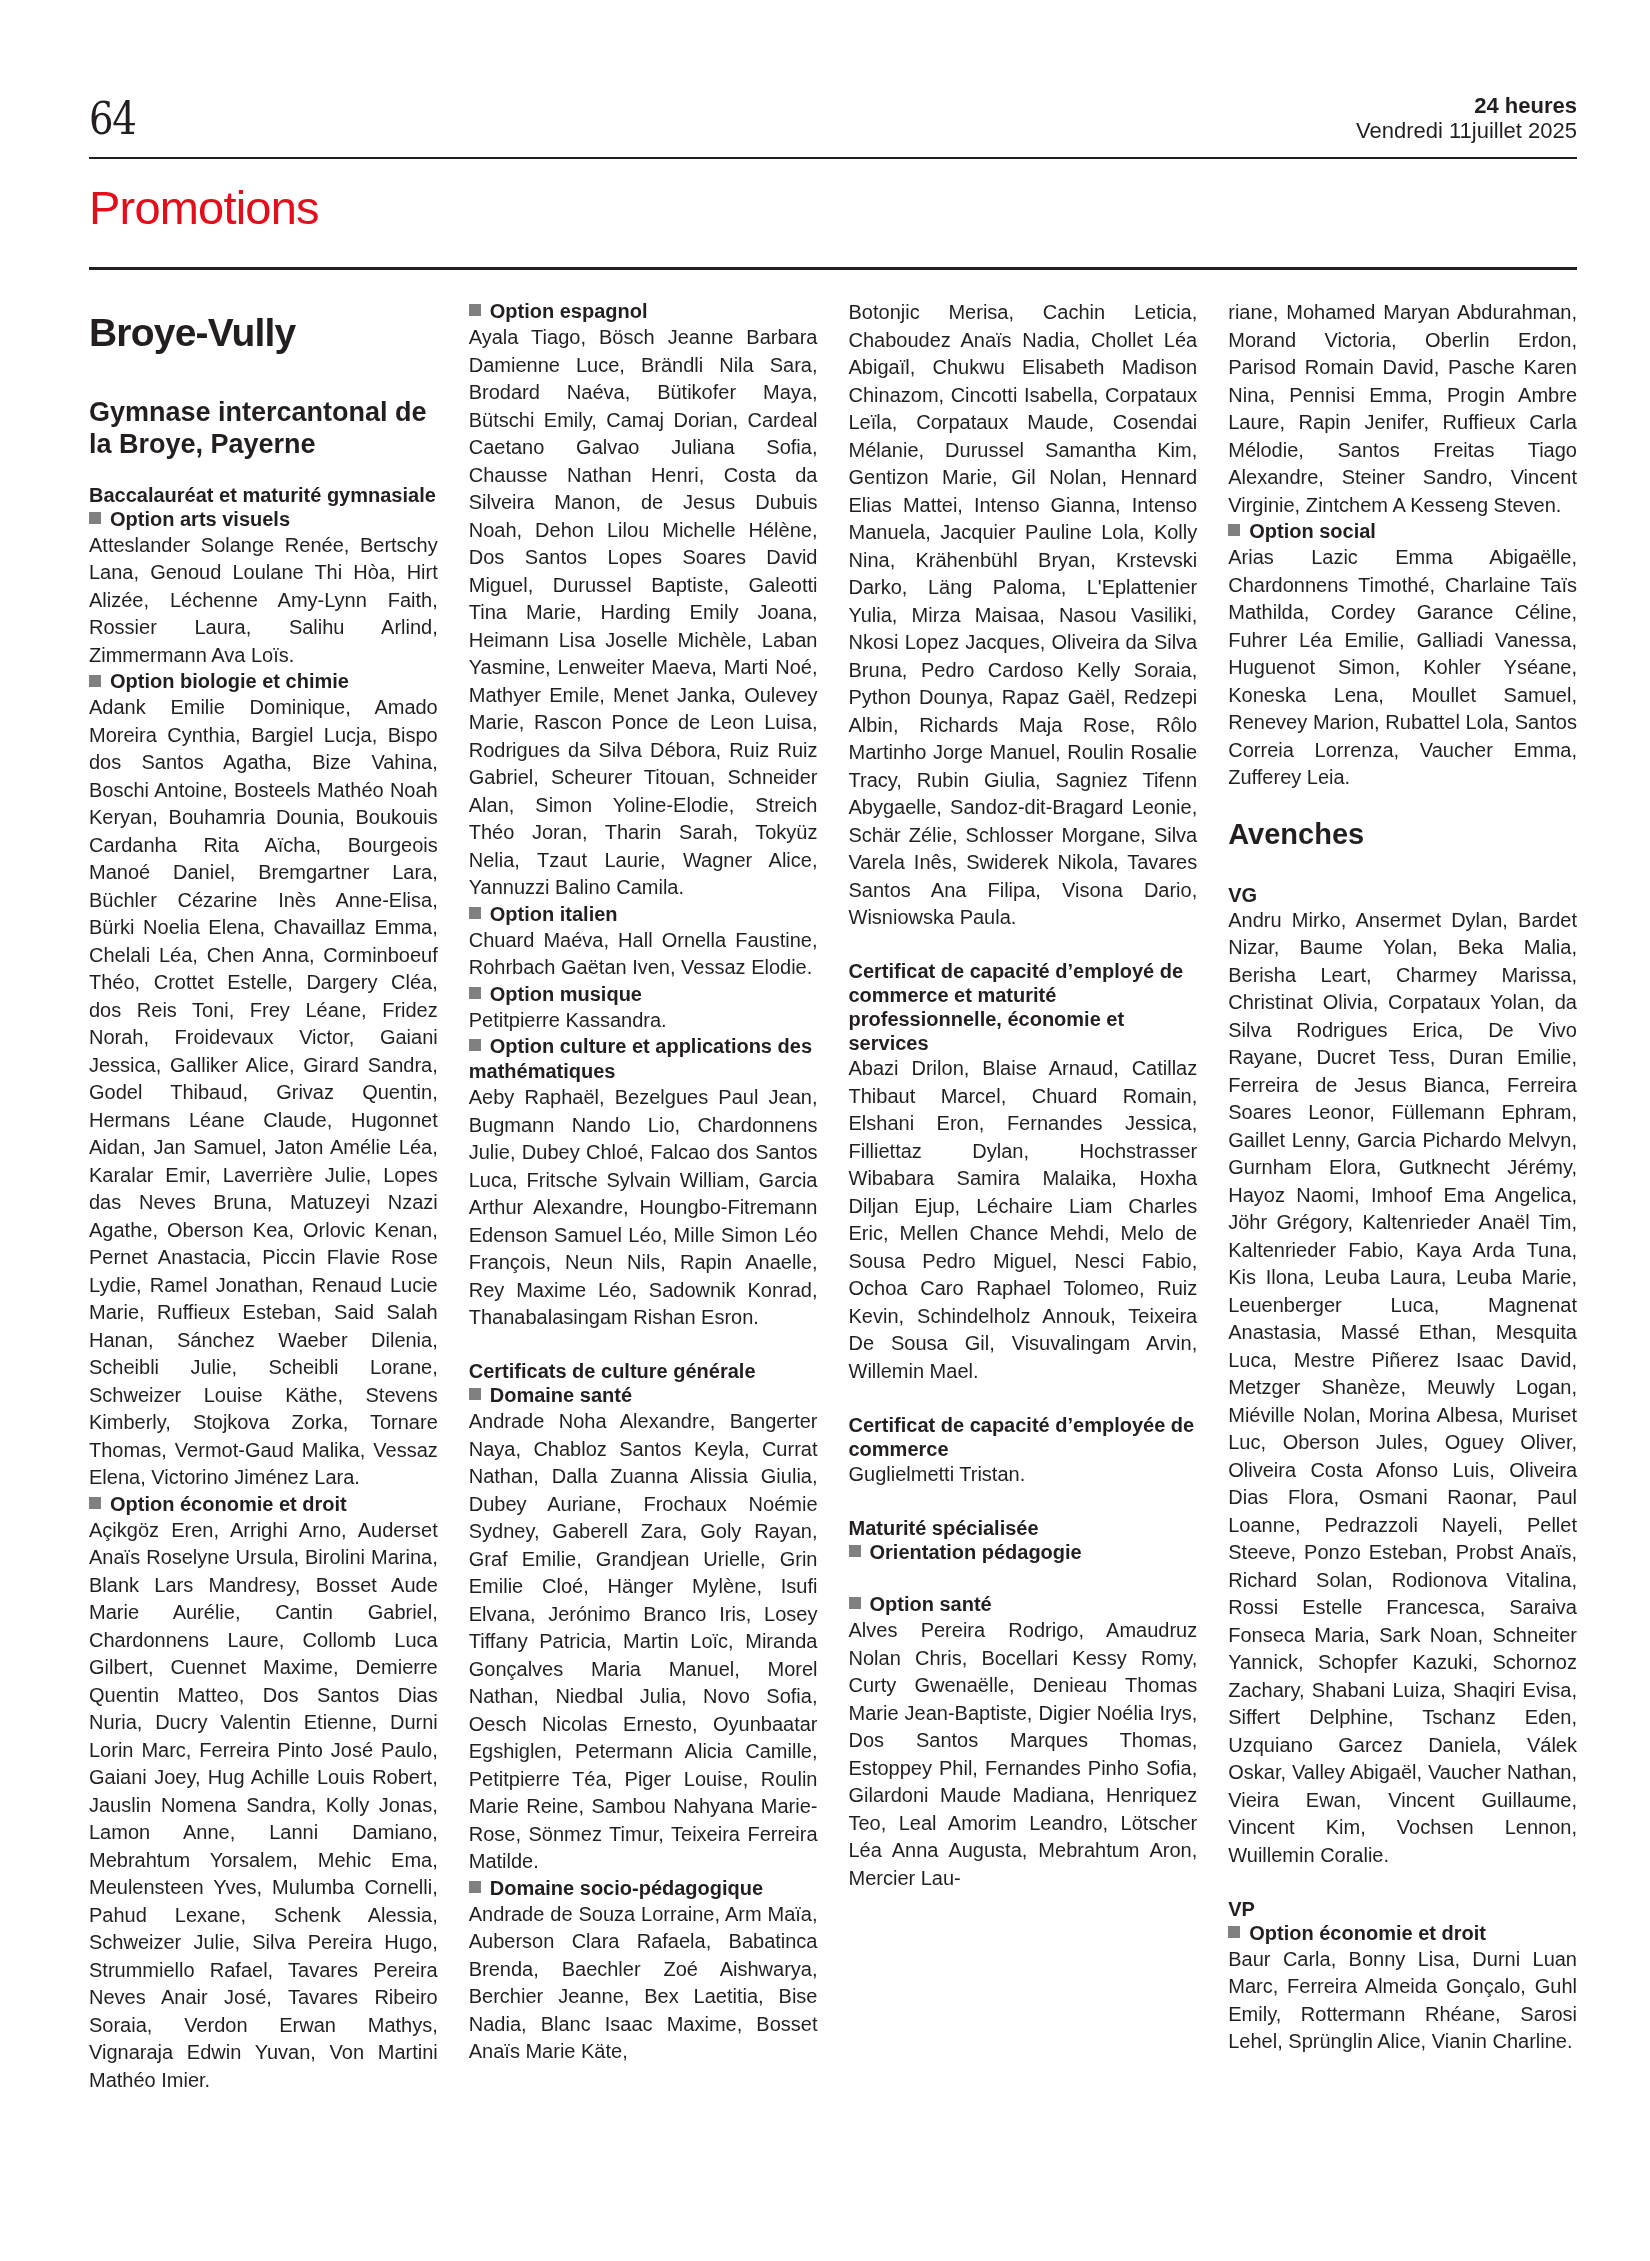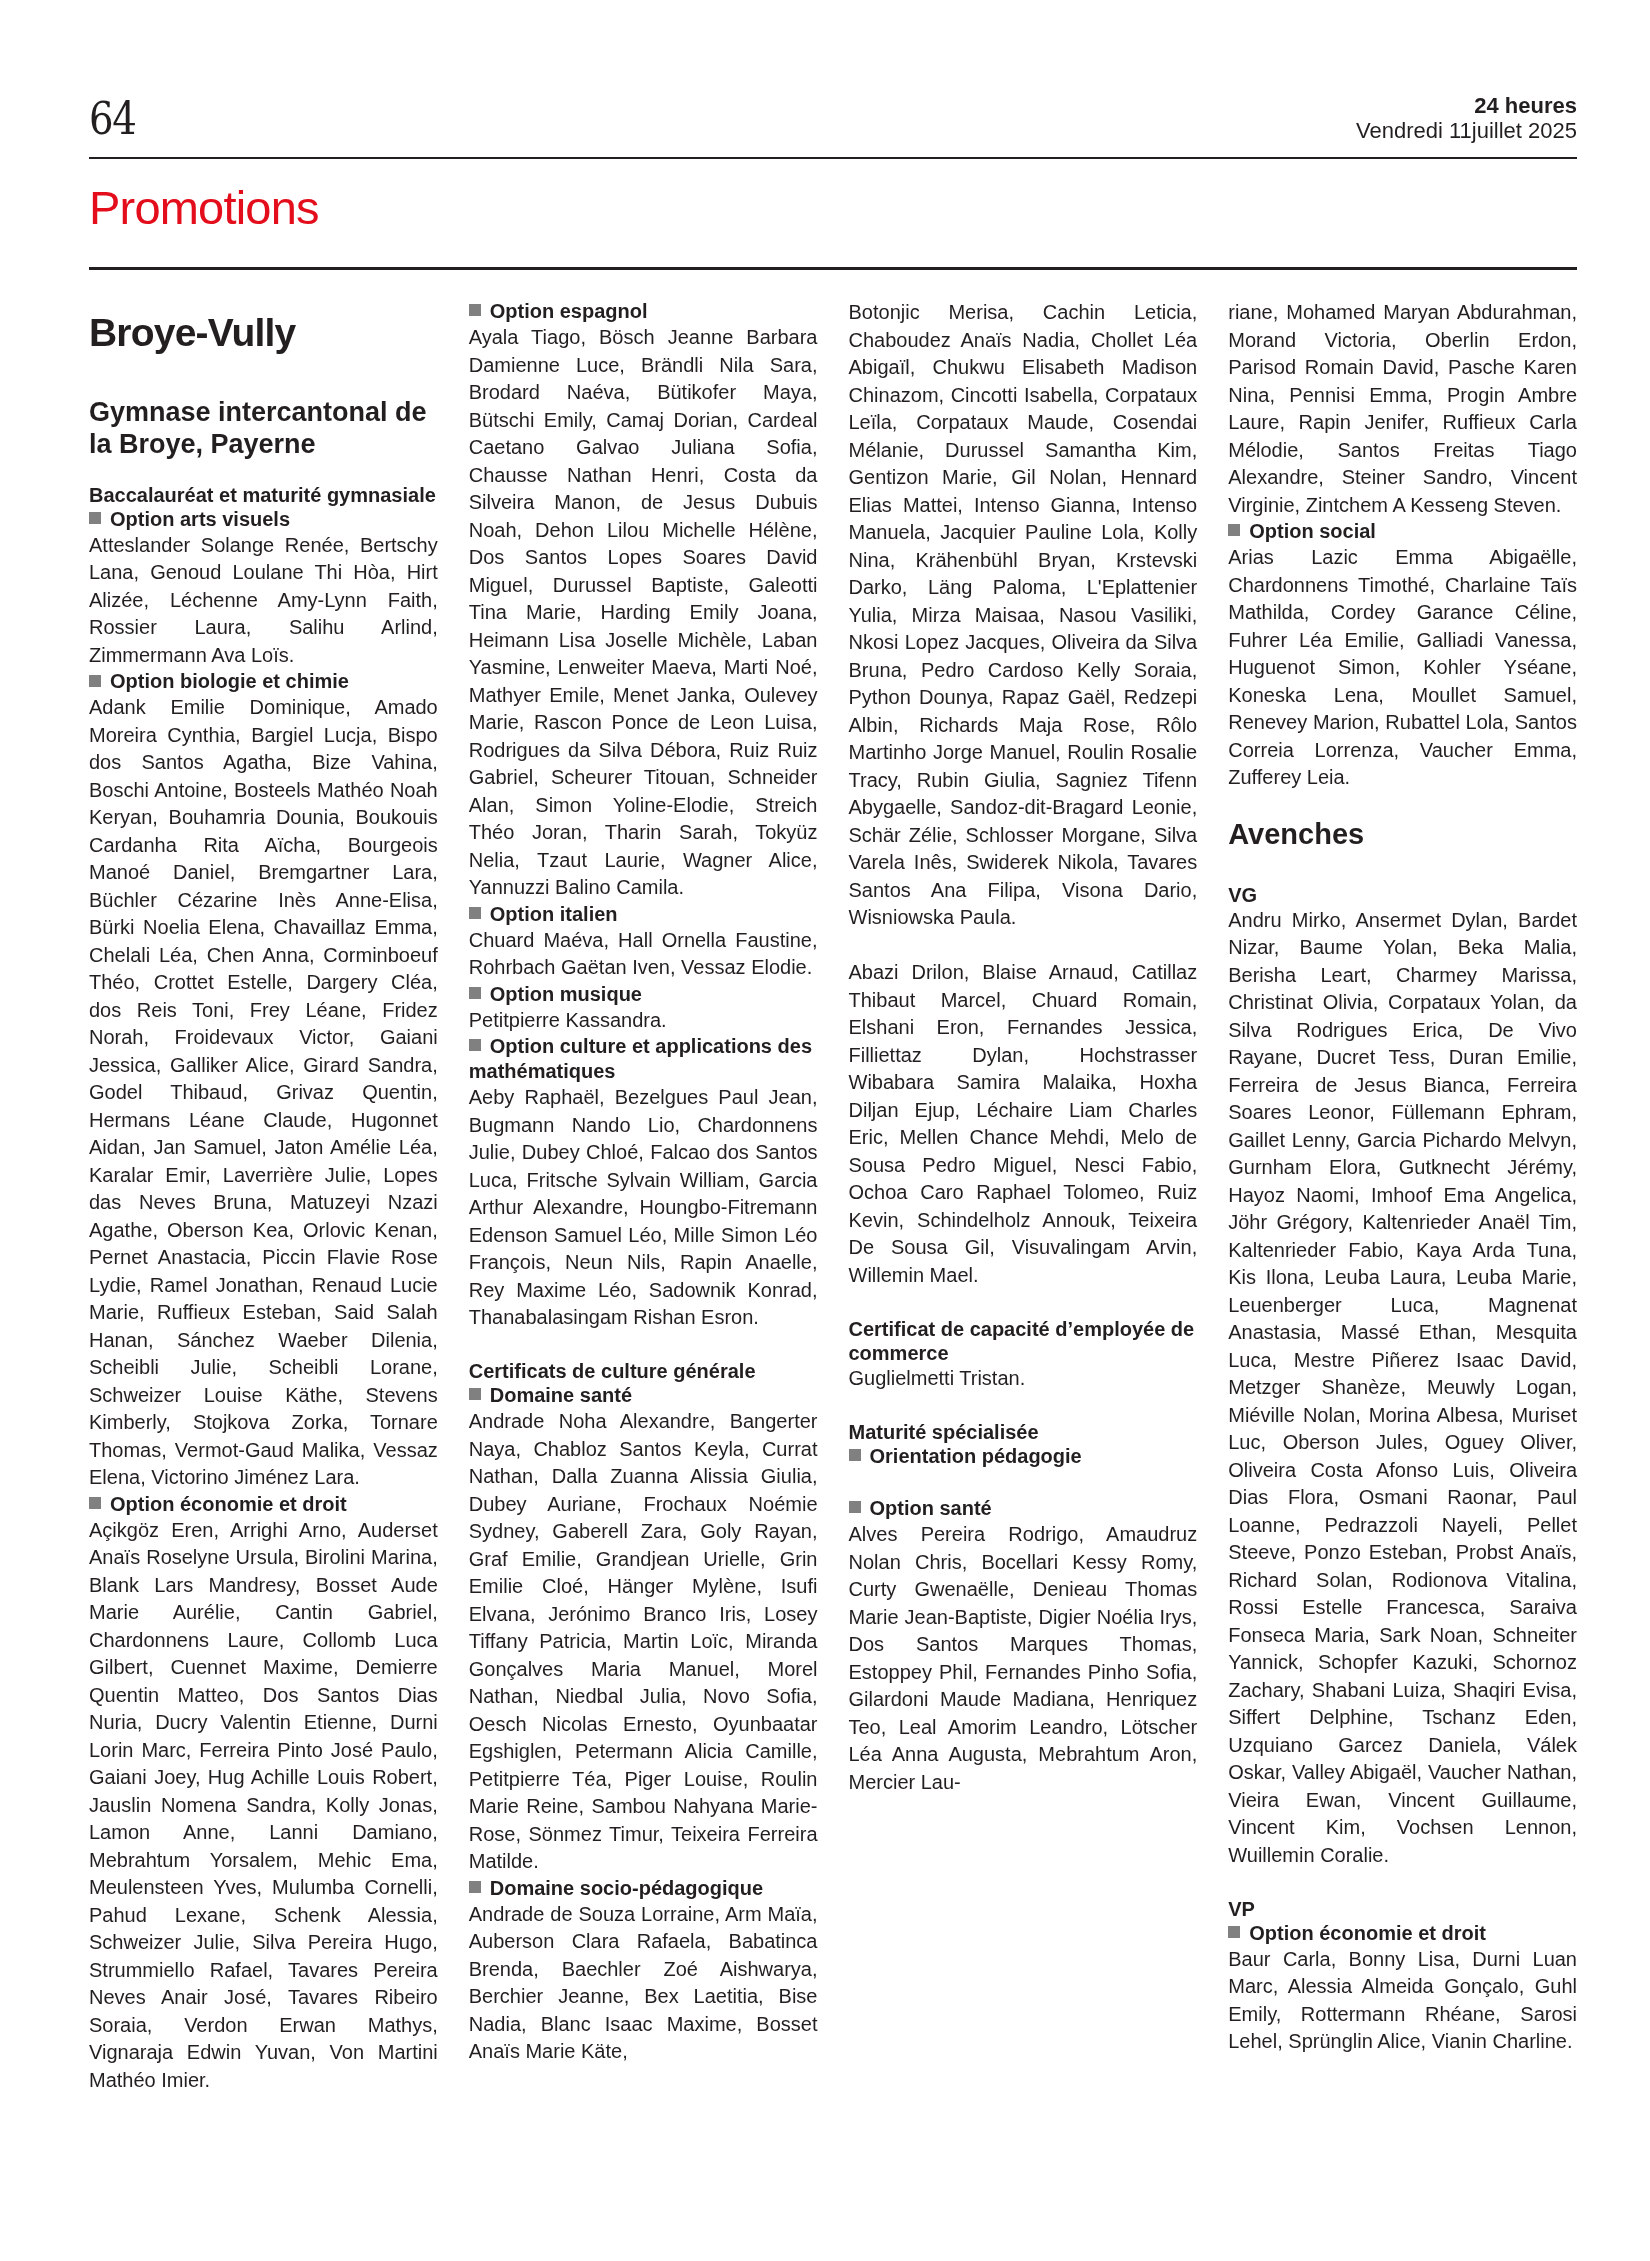--- a/index.html
+++ b/index.html
@@ -63,20 +63,21 @@
       <h3 class="cert">Certificats de culture générale</h3>
       <h4 class="option"><span class="bullet"></span><span>Domaine santé</span></h4>
       <p class="names" lang="fr">Andrade Noha Alexandre, Bangerter Naya, Chabloz Santos Keyla, Currat Nathan, Dalla Zuanna Alissia Giulia, Dubey Auriane, Frochaux Noémie Sydney, Gaberell Zara, Goly Rayan, Graf Emilie, Grandjean Urielle, Grin Emilie Cloé, Hänger Mylène, Isufi Elvana, Jerónimo Branco Iris, Losey Tiffany Patricia, Martin Loïc, Miranda Gonçalves Maria Manuel, Morel Nathan, Niedbal Julia, Novo Sofia, Oesch Nicolas Ernesto, Oyunbaatar Egshiglen, Petermann Alicia Camille, Petitpierre Téa, Piger Louise, Roulin Marie Reine, Sambou Nahyana Marie-Rose, Sönmez Timur, Teixeira Ferreira Matilde.</p>
       <h4 class="option"><span class="bullet"></span><span>Domaine socio-pédagogique</span></h4>
       <p class="names" lang="fr">Andrade de Souza Lorraine, Arm Maïa, Auberson Clara Rafaela, Babatinca Brenda, Baechler Zoé Aishwarya, Berchier Jeanne, Bex Laetitia, Bise Nadia, Blanc Isaac Maxime, Bosset Anaïs Marie Käte,</p>
     </div>
 
     <div class="col">
       <p class="names" lang="fr">Botonjic Merisa, Cachin Leticia, Chaboudez Anaïs Nadia, Chollet Léa Abigaïl, Chukwu Elisabeth Madison Chinazom, Cincotti Isabella, Corpataux Leïla, Corpataux Maude, Cosendai Mélanie, Durussel Samantha Kim, Gentizon Marie, Gil Nolan, Hennard Elias Mattei, Intenso Gianna, Intenso Manuela, Jacquier Pauline Lola, Kolly Nina, Krähenbühl Bryan, Krstevski Darko, Läng Paloma, L'Eplattenier Yulia, Mirza Maisaa, Nasou Vasiliki, Nkosi Lopez Jacques, Oliveira da Silva Bruna, Pedro Cardoso Kelly Soraia, Python Dounya, Rapaz Gaël, Redzepi Albin, Richards Maja Rose, Rôlo Martinho Jorge Manuel, Roulin Rosalie Tracy, Rubin Giulia, Sagniez Tifenn Abygaelle, Sandoz-dit-Bragard Leonie, Schär Zélie, Schlosser Morgane, Silva Varela Inês, Swiderek Nikola, Tavares Santos Ana Filipa, Visona Dario, Wisniowska Paula.</p>
       <div class="gap"></div>
+      <h3 class="cert">Certificat de capacité d’employé de commerce et maturité professionnelle, économie et services</h3>
       <p class="names" lang="fr">Abazi Drilon, Blaise Arnaud, Catillaz Thibaut Marcel, Chuard Romain, Elshani Eron, Fernandes Jessica, Filliettaz Dylan, Hochstrasser Wibabara Samira Malaika, Hoxha Diljan Ejup, Léchaire Liam Charles Eric, Mellen Chance Mehdi, Melo de Sousa Pedro Miguel, Nesci Fabio, Ochoa Caro Raphael Tolomeo, Ruiz Kevin, Schindelholz Annouk, Teixeira De Sousa Gil, Visuvalingam Arvin, Willemin Mael.</p>
       <div class="gap"></div>
       <h3 class="cert">Certificat de capacité d’employée de commerce</h3>
       <p class="names" lang="fr">Guglielmetti Tristan.</p>
       <div class="gap"></div>
       <h3 class="cert">Maturité spécialisée</h3>
       <h4 class="option"><span class="bullet"></span><span>Orientation pédagogie</span></h4>
       <div class="gap"></div>
       <h4 class="option"><span class="bullet"></span><span>Option santé</span></h4>
       <p class="names" lang="fr">Alves Pereira Rodrigo, Amaudruz Nolan Chris, Bocellari Kessy Romy, Curty Gwenaëlle, Denieau Thomas Marie Jean-Baptiste, Digier Noélia Irys, Dos Santos Marques Thomas, Estoppey Phil, Fernandes Pinho Sofia, Gilardoni Maude Madiana, Henriquez Teo, Leal Amorim Leandro, Lötscher Léa Anna Augusta, Mebrahtum Aron, Mercier Lau-</p>
@@ -85,18 +86,18 @@
     <div class="col">
       <p class="names" lang="fr">riane, Mohamed Maryan Abdurahman, Morand Victoria, Oberlin Erdon, Parisod Romain David, Pasche Karen Nina, Pennisi Emma, Progin Ambre Laure, Rapin Jenifer, Ruffieux Carla Mélodie, Santos Freitas Tiago Alexandre, Steiner Sandro, Vincent Virginie, Zintchem A Kesseng Steven.</p>
       <h4 class="option"><span class="bullet"></span><span>Option social</span></h4>
       <p class="names" lang="fr">Arias Lazic Emma Abigaëlle, Chardonnens Timothé, Charlaine Taïs Mathilda, Cordey Garance Céline, Fuhrer Léa Emilie, Galliadi Vanessa, Huguenot Simon, Kohler Yséane, Koneska Lena, Moullet Samuel, Renevey Marion, Rubattel Lola, Santos Correia Lorrenza, Vaucher Emma, Zufferey Leia.</p>
       <h1 class="region small">Avenches</h1>
       <h3 class="cert">VG</h3>
       <p class="names" lang="fr">Andru Mirko, Ansermet Dylan, Bardet Nizar, Baume Yolan, Beka Malia, Berisha Leart, Charmey Marissa, Christinat Olivia, Corpataux Yolan, da Silva Rodrigues Erica, De Vivo Rayane, Ducret Tess, Duran Emilie, Ferreira de Jesus Bianca, Ferreira Soares Leonor, Füllemann Ephram, Gaillet Lenny, Garcia Pichardo Melvyn, Gurnham Elora, Gutknecht Jérémy, Hayoz Naomi, Imhoof Ema Angelica, Jöhr Grégory, Kaltenrieder Anaël Tim, Kaltenrieder Fabio, Kaya Arda Tuna, Kis Ilona, Leuba Laura, Leuba Marie, Leuenberger Luca, Magnenat Anastasia, Massé Ethan, Mesquita Luca, Mestre Piñerez Isaac David, Metzger Shanèze, Meuwly Logan, Miéville Nolan, Morina Albesa, Muriset Luc, Oberson Jules, Oguey Oliver, Oliveira Costa Afonso Luis, Oliveira Dias Flora, Osmani Raonar, Paul Loanne, Pedrazzoli Nayeli, Pellet Steeve, Ponzo Esteban, Probst Anaïs, Richard Solan, Rodionova Vitalina, Rossi Estelle Francesca, Saraiva Fonseca Maria, Sark Noan, Schneiter Yannick, Schopfer Kazuki, Schornoz Zachary, Shabani Luiza, Shaqiri Evisa, Siffert Delphine, Tschanz Eden, Uzquiano Garcez Daniela, Válek Oskar, Valley Abigaël, Vaucher Nathan, Vieira Ewan, Vincent Guillaume, Vincent Kim, Vochsen Lennon, Wuillemin Coralie.</p>
       <div class="gap"></div>
       <h3 class="cert">VP</h3>
       <h4 class="option"><span class="bullet"></span><span>Option économie et droit</span></h4>
-      <p class="names" lang="fr">Baur Carla, Bonny Lisa, Durni Luan Marc, Alessia Almeida Gonçalo, Guhl Emily, Rottermann Rhéane, Sarosi Lehel, Sprünglin Alice, Vianin Charline.</p>
+      <p class="names" lang="fr">Baur Carla, Bonny Lisa, Durni Luan Marc, Ferreira Almeida Gonçalo, Guhl Emily, Rottermann Rhéane, Sarosi Lehel, Sprünglin Alice, Vianin Charline.</p>
     </div>
 
   </div>
 </div>
 
 
 </body></html>

